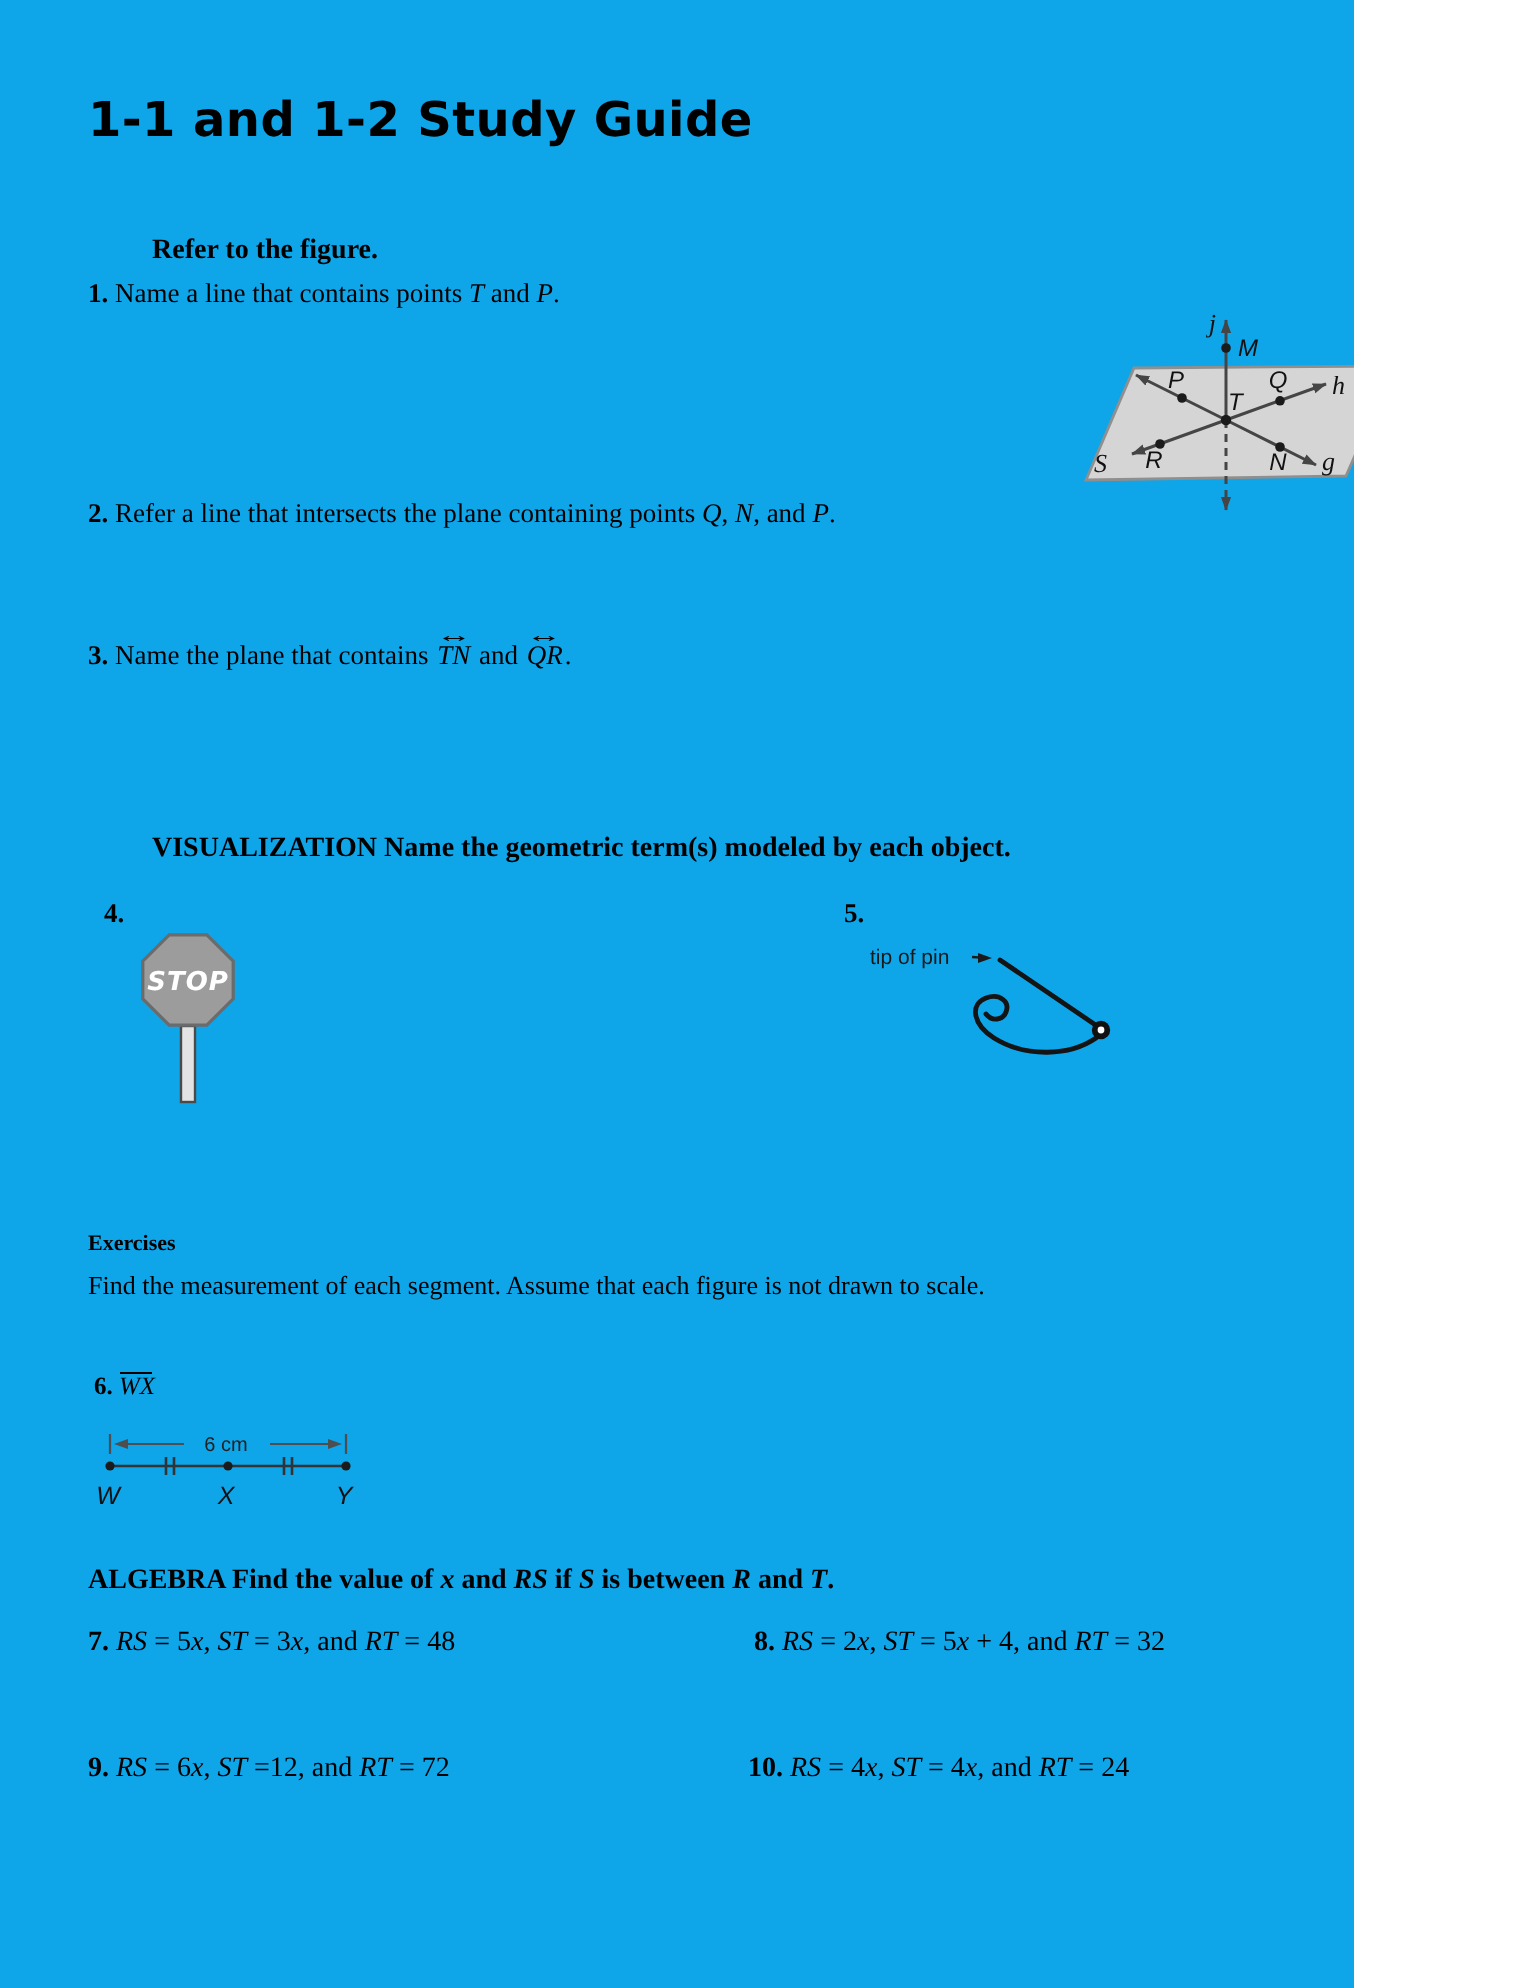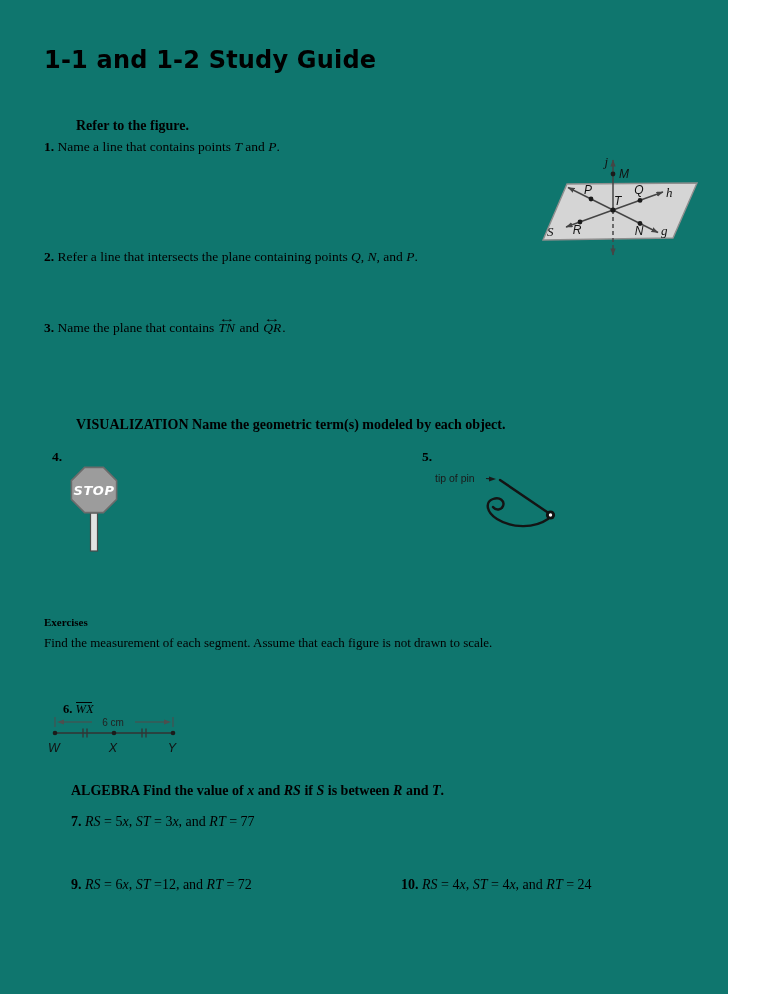--- a/index.html
+++ b/index.html
@@ -1,25 +1,25 @@
 <!DOCTYPE html>
 <html style="--plane_fill: #d5d5d5; --plane_stroke: #8f8f8f; --figure_line: #454545; --sign_fill: #9c9c9c; --sign_stroke: #6b6b6b; --post_fill: #e3e3e3; --post_stroke: #4a4a4a;"><head>
 <meta charset="utf-8">
 <style>
   html,body{margin:0;padding:0;background:#fff;}
-  #page{position:relative;width:728px;height:994px;background:#0f766e;overflow:hidden;
+  #page{position:relative;width:677px;height:994px;background:#0ea5e9;overflow:hidden;
         font-family:"Liberation Serif",serif;color:#000;}
   .abs{position:absolute;white-space:nowrap;}
   .title{font-family:"DejaVu Sans",sans-serif;font-weight:bold;font-size:24px;letter-spacing:.2px;}
   .h-bold{font-weight:bold;font-size:14px;margin-left:32px;}
   .h-bold-sm{font-weight:normal;font-size:13px;}
   .ex-head{font-weight:bold;font-size:11px;}
   .q{font-size:13.5px;line-height:1.25;}
   .q-sm{font-size:12.5px;}
-  .alg{font-size:14px;margin-left:27px;}
+  .alg{font-size:14px;}
   .run-b{font-weight:bold;}
   .run-i{font-style:italic;}
   .over-seg{position:relative;}
   .over-seg::after{content:"";position:absolute;left:0;right:2px;top:0;border-top:1.2px solid #000;}
   .over-line{position:relative;margin:0 1px;}
   .over-line::after{content:"\2194";position:absolute;left:50%;top:-0.74em;
         transform:translateX(-50%) scaleX(1.7);font-style:normal;font-size:0.78em;}
   
   .plane-poly{fill:var(--plane_fill);stroke:var(--plane_stroke);stroke-width:1.4;}
   .fig-line{stroke:var(--figure_line);stroke-width:1.5;fill:none;}
@@ -108,21 +108,21 @@
     <line class="pin-stroke" style="stroke-width:2.4" x1="75" y1="14" x2="125" y2="48"></line>
     <path class="pin-stroke" style="stroke-width:2.4" d="M 123 53 C 110 62, 88 63, 72 53 C 61 46, 60 36, 68 33 C 75 30.5, 80 35, 78 40 C 76.5 44, 71 45, 68 41"></path>
     <circle cx="125.5" cy="49" r="4.6" fill="#111"></circle>
     <circle cx="125.5" cy="49" r="1.7" fill="#fff"></circle>
   </svg>
 
   <div class="abs ex-head" style="left:44px;top:616px;">Exercises</div>
 
   <div class="abs h-bold-sm" style="left:44px;top:635px;">Find the measurement of each segment. Assume that each figure is not drawn to scale.</div>
 
-  <div class="abs q q-sm" style="left:47px;top:702px;margin-left:16px;"><span class="run-b">6.</span><span> </span><span class="run-i over-seg">WX</span></div>
+  <div class="abs q q-sm" style="left:47px;top:686px;"><span class="run-b">6.</span><span> </span><span class="run-i over-seg">WX</span></div>
 
   <svg class="abs" style="left:42px;top:710px;" width="150" height="46" viewBox="0 0 150 46">
     <line class="dim-line" x1="13" y1="7" x2="13" y2="17"></line>
     <line class="dim-line" x1="131" y1="7" x2="131" y2="17"></line>
     <polygon class="dim-fill" points="15,12 22,9.5 22,14.5"></polygon>
     <polygon class="dim-fill" points="129,12 122,9.5 122,14.5"></polygon>
     <line class="dim-line" x1="21" y1="12" x2="50" y2="12"></line>
     <line class="dim-line" x1="93" y1="12" x2="123" y2="12"></line>
     <text class="dim-label" x="71" y="15.5" text-anchor="middle">6 cm</text>
     <line class="seg-line" x1="13" y1="23" x2="131" y2="23"></line>
@@ -133,17 +133,18 @@
     <circle class="dot" cx="13" cy="23" r="2.3"></circle>
     <circle class="dot" cx="72" cy="23" r="2.3"></circle>
     <circle class="dot" cx="131" cy="23" r="2.3"></circle>
     <text class="pt-label" x="12" y="42" text-anchor="middle">W</text>
     <text class="pt-label" x="71" y="42" text-anchor="middle">X</text>
     <text class="pt-label" x="130" y="42" text-anchor="middle">Y</text>
   </svg>
 
   <div class="abs alg" style="left:44px;top:783px;"><span class="run-b">ALGEBRA Find the value of </span><span class="run-b run-i">x</span><span class="run-b"> and </span><span class="run-b run-i">RS</span><span class="run-b"> if </span><span class="run-b run-i">S</span><span class="run-b"> is between </span><span class="run-b run-i">R</span><span class="run-b"> and </span><span class="run-b run-i">T</span><span class="run-b">.</span></div>
 
-  <div class="abs alg" style="left:44px;top:814px;"><span class="run-b">7.</span><span> </span><span class="run-i">RS</span><span> = 5</span><span class="run-i">x</span><span>, </span><span class="run-i">ST</span><span> = 3</span><span class="run-i">x</span><span>, and </span><span class="run-i">RT</span><span> = 77</span></div>
+  <div class="abs alg" style="left:44px;top:814px;"><span class="run-b">7.</span><span> </span><span class="run-i">RS</span><span> = 5</span><span class="run-i">x</span><span>, </span><span class="run-i">ST</span><span> = 3</span><span class="run-i">x</span><span>, and </span><span class="run-i">RT</span><span> = 48</span></div>
+  <div class="abs alg" style="left:377px;top:814px;"><span class="run-b">8.</span><span> </span><span class="run-i">RS</span><span> = 2</span><span class="run-i">x</span><span>, </span><span class="run-i">ST</span><span> = 5</span><span class="run-i">x</span><span> + 4, and </span><span class="run-i">RT</span><span> = 32</span></div>
   <div class="abs alg" style="left:44px;top:877px;"><span class="run-b">9.</span><span> </span><span class="run-i">RS</span><span> = 6</span><span class="run-i">x</span><span>, </span><span class="run-i">ST</span><span> =12, and </span><span class="run-i">RT</span><span> = 72</span></div>
   <div class="abs alg" style="left:374px;top:877px;"><span class="run-b">10.</span><span> </span><span class="run-i">RS</span><span> = 4</span><span class="run-i">x</span><span>, </span><span class="run-i">ST</span><span> = 4</span><span class="run-i">x</span><span>, and </span><span class="run-i">RT</span><span> = 24</span></div>
 
 </div>
 
 </body></html>

